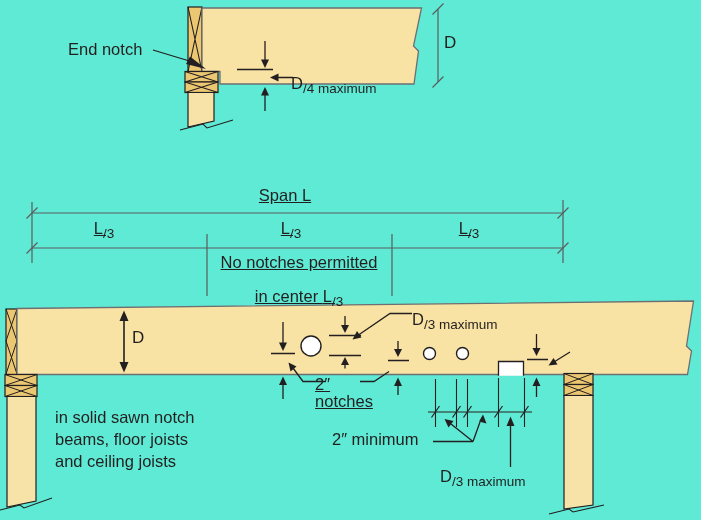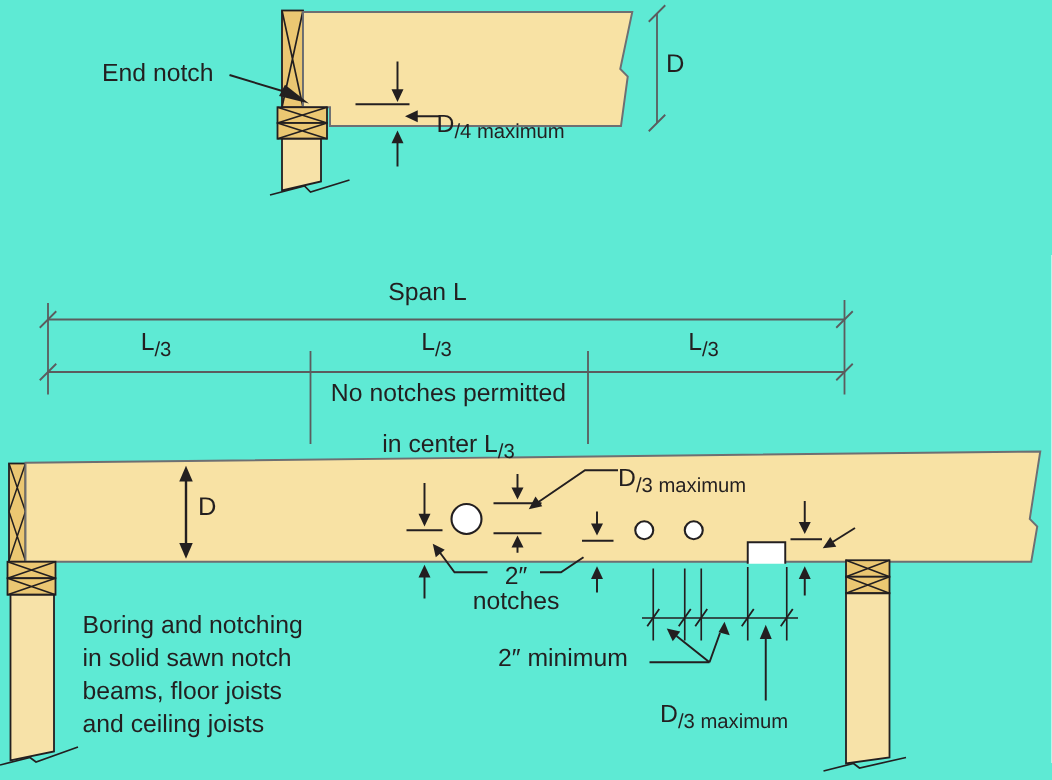--- a/index.html
+++ b/index.html
@@ -1,20 +1,20 @@
 <!DOCTYPE html>
 <html><head>
 <meta charset="utf-8">
 <style>
   html,body{margin:0;padding:0;background:#ffffff;}
   #stage{position:relative;width:701px;height:520px;background:#5eead4;overflow:hidden;
          font-family:"Liberation Sans",sans-serif;color:#231F20;}
   #stage svg{position:absolute;left:0;top:0;}
   .lbl{position:absolute;white-space:nowrap;font-size:16.5px;line-height:1.06;color:#231F20;}
-  .ctr{transform:translateX(-50%);text-align:center;}
+  .ctr{transform:translateX(-50%);text-align:left;text-decoration:underline;}
   .base{font-size:16.5px;}
   .sub{font-size:13.5px;position:relative;top:4px;}
   .cap{font-size:16.5px;line-height:22px;}
 </style>
 </head>
 <body>
 
 <div id="stage">
 
 <svg width="701" height="520" viewBox="0 0 701 520">
@@ -201,19 +201,18 @@
 </div>
 
 <div class="lbl" style="left:332px;top:431px;">2″ minimum</div>
 
 <div class="lbl" style="left:440px;top:468px;">
   <span class="base">D</span><span class="sub">/3 maximum</span>
 </div>
 
 
 <div class="lbl cap" style="left:55px;top:406px;">
-  <div>Boring and notching</div>
   <div>in solid sawn notch</div>
   <div>beams, floor joists</div>
   <div>and ceiling joists</div>
 </div>
 
 </div>
 
 </body></html>

